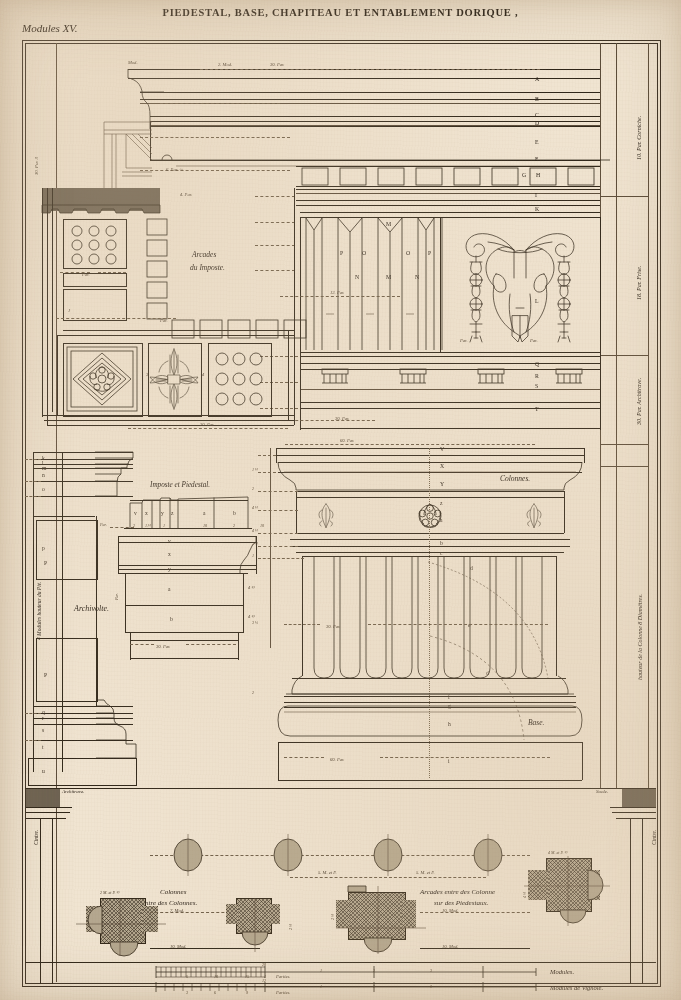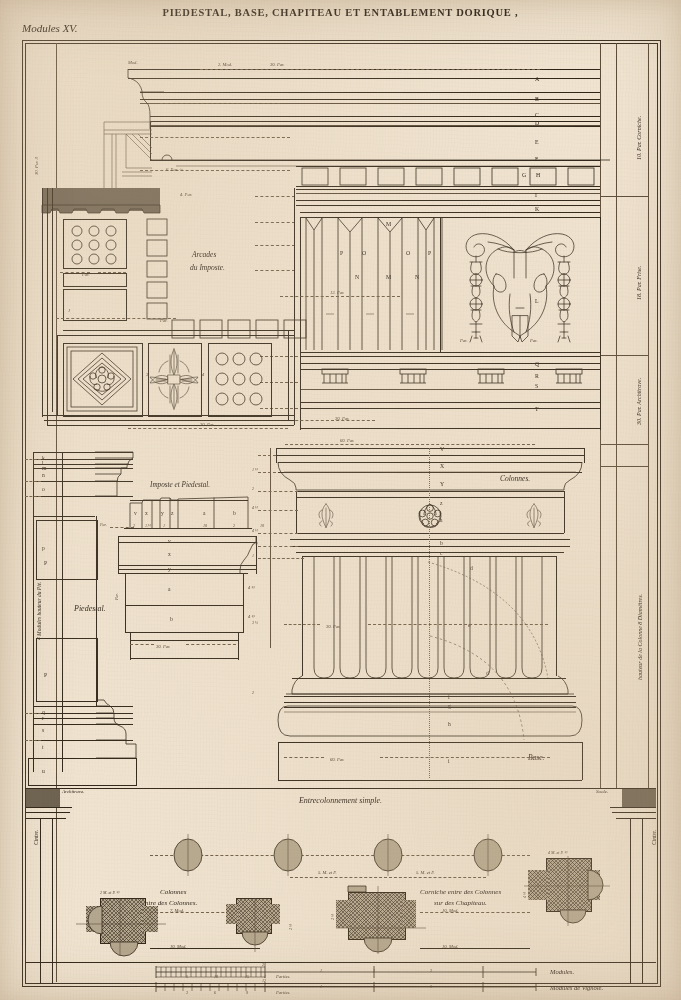--- a/index.html
+++ b/index.html
@@ -460,21 +460,21 @@
   <div class="lab" style="left:42px;top:460px;">l</div>
   <div class="lab" style="left:42px;top:465px;">m</div>
   <div class="lab" style="left:42px;top:472px;">n</div>
   <div class="lab" style="left:42px;top:486px;">o</div>
   <div class="lab" style="left:42px;top:545px;">p</div>
 
   <div class="ln v" style="left:33px;top:516px;height:256px;"></div>
   <div class="box" style="left:36px;top:520px;width:60px;height:58px;"></div>
   <div class="ln v" style="left:96px;top:516px;height:190px;"></div>
 
-  <div class="script" style="left:74px;top:604px;font-size:8px;">Piedestal.</div>
+  <div class="script" style="left:74px;top:604px;font-size:8px;">Archivolte.</div>
 
   <div class="box" style="left:36px;top:638px;width:60px;height:62px;"></div>
   <div class="lab" style="left:44px;top:560px;">P</div>
   <div class="lab" style="left:44px;top:672px;">P</div>
 
   <div class="ln h" style="left:33px;top:706px;width:100px;"></div>
   <div class="ln h" style="left:33px;top:713px;width:100px;"></div>
   <div class="ln h" style="left:33px;top:718px;width:100px;"></div>
   <div class="ln h" style="left:33px;top:724px;width:100px;"></div>
   <div class="ln h" style="left:33px;top:740px;width:100px;"></div>
@@ -656,21 +656,21 @@
 
   <div class="ln v" style="left:278px;top:742px;height:38px;"></div>
   <div class="ln v" style="left:582px;top:742px;height:38px;"></div>
   <div class="ln h hh" style="left:278px;top:780px;width:304px;"></div>
 
   <div class="lab" style="left:448px;top:694px;">f</div>
   <div class="lab" style="left:448px;top:703px;">g</div>
   <div class="lab" style="left:448px;top:721px;">h</div>
   <div class="lab" style="left:448px;top:758px;">i</div>
   <div class="lab" style="left:486px;top:670px;">d</div>
-  <div class="script" style="left:528px;top:718px;font-size:7.5px;margin-top:35px;">Base.</div>
+  <div class="script" style="left:528px;top:718px;font-size:7.5px;">Base.</div>
   <div class="dim" style="left:330px;top:757px;">60. Par.</div>
   <div class="dash" style="left:284px;top:757px;width:40px;"></div>
   <div class="dash" style="left:380px;top:757px;width:170px;"></div>
 
   <svg style="left:420px;top:636px;" width="180" height="110">
     <path class="stf" style="stroke-dasharray:2.5 2.5" d="M10,0 Q96,22 104,104"></path>
   </svg>
 
   <div class="dash" style="left:276px;top:455px;width:-0px;"></div>
   <div class="ln v thin" style="left:270px;top:448px;height:200px;"></div>
@@ -704,40 +704,39 @@
   <div class="ln v" style="left:52px;top:818px;height:166px;"></div>
   <div class="ln h" style="left:610px;top:807px;width:46px;"></div>
   <div class="ln h" style="left:612px;top:812px;width:44px;"></div>
   <div class="ln h" style="left:616px;top:818px;width:40px;"></div>
   <div class="ln v" style="left:630px;top:818px;height:166px;"></div>
   <div class="ln v" style="left:642px;top:818px;height:166px;"></div>
 
   <div class="script" style="left:62px;top:789px;font-size:5px;">Architrave.</div>
   <div class="script" style="left:596px;top:789px;font-size:5px;">Socle.</div>
 
-  <div class="script ctr" style="left:0;right:0;top:796px;font-size:8px;text-align:center;">Entrecolonnement simple.</div>
 
   <div class="dash" style="left:150px;top:855px;width:380px;"></div>
   <svg style="left:170px;top:832px;" width="360" height="46">
     <ellipse class="circ" cx="18" cy="23" rx="14" ry="16"></ellipse>
     <ellipse class="circ" cx="118" cy="23" rx="14" ry="16"></ellipse>
     <ellipse class="circ" cx="218" cy="23" rx="14" ry="16"></ellipse>
     <ellipse class="circ" cx="318" cy="23" rx="14" ry="16"></ellipse>
     <g class="stf">
       <path d="M18,2 L18,44 M118,2 L118,44 M218,2 L218,44 M318,2 L318,44"></path>
     </g>
   </svg>
   <div class="dash" style="left:290px;top:877px;width:196px;"></div>
   <div class="dim" style="left:318px;top:870px;">5. M. et P.</div>
   <div class="dim" style="left:416px;top:870px;">5. M. et P.</div>
 
   <div class="script" style="left:160px;top:888px;font-size:7px;">Colonnes</div>
   <div class="script" style="left:142px;top:899px;font-size:7px;">entre des Colonnes.</div>
-  <div class="script" style="left:420px;top:888px;font-size:7px;">Corniche entre des Colonnes</div>
-  <div class="script" style="left:434px;top:899px;font-size:7px;">sur des Chapiteau.</div>
+  <div class="script" style="left:420px;top:888px;font-size:7px;">Arcades entre des Colonne</div>
+  <div class="script" style="left:434px;top:899px;font-size:7px;">sur des Piedestaux.</div>
 
   <div class="hatch" style="left:100px;top:898px;width:44px;height:44px;"></div>
   <div class="hatch nb" style="left:86px;top:906px;width:16px;height:26px;"></div>
   <div class="hatch nb" style="left:142px;top:906px;width:16px;height:26px;"></div>
   <svg style="left:76px;top:898px;" width="90" height="60">
     <path style="fill:#b4a78f;stroke:#312718;stroke-width:.8" d="M26,8 A14,14 0 0 0 26,36 Z"></path>
     <path style="fill:#b4a78f;stroke:#312718;stroke-width:.8" d="M34,44 A14,14 0 0 0 62,44 Z"></path>
     <g class="stf">
         <path d="M44,0 L44,58 M0,26 L90,26"></path>
       </g>

